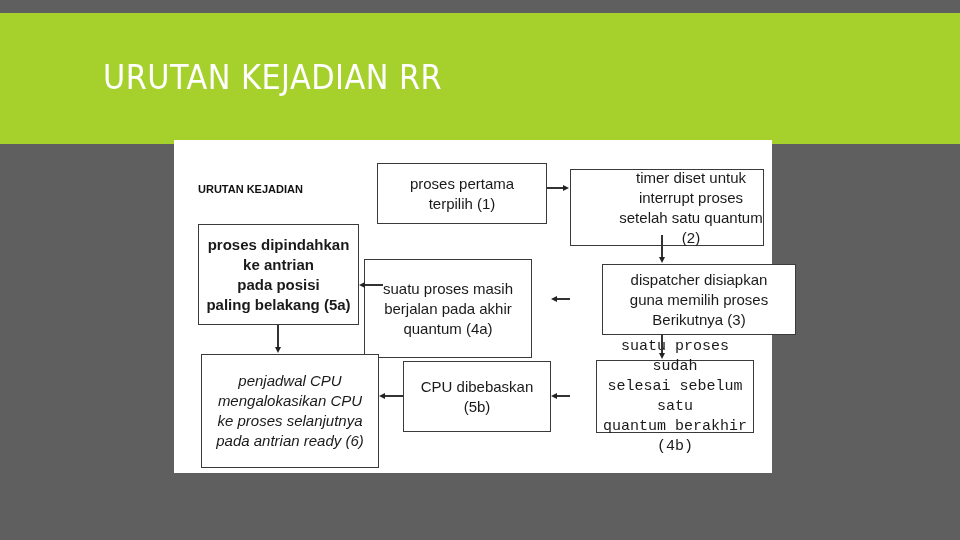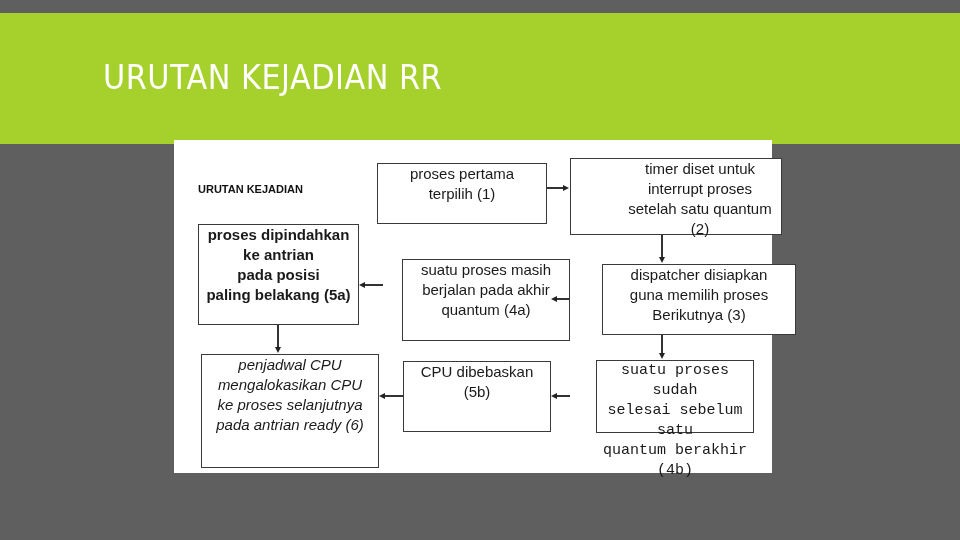--- a/index.html
+++ b/index.html
@@ -1,21 +1,21 @@
 <!DOCTYPE html>
 <html><head>
 <meta charset="utf-8">
 <style>
   html, body { margin:0; padding:0; }
   body { width:960px; height:540px; background:#5f5f5f; position:relative; overflow:hidden; font-family:"Liberation Sans", sans-serif; }
   .banner { position:absolute; left:0; top:13px; width:960px; height:131px; background:#a6d02c; }
   .slide-title { position:absolute; left:103px; top:58px; font-family:"DejaVu Sans", sans-serif; font-weight:normal; font-size:33px; letter-spacing:0.5px; color:#ffffff; white-space:nowrap; transform:scaleX(0.92); transform-origin:left top; }
   .figure { position:absolute; left:174px; top:140px; width:598px; height:333px; background:#ffffff; }
   .fig-heading { position:absolute; left:198px; top:183px; font-family:"Liberation Sans", sans-serif; font-weight:bold; font-size:11px; color:#111; white-space:nowrap; }
-  .box { position:absolute; box-sizing:border-box; border:1.5px solid #3a3a3a; background:#fff; display:flex; align-items:flex-start; justify-content:center; text-align:center; font-family:"Liberation Sans", sans-serif; font-size:15px; line-height:20px; color:#1a1a1a; }
+  .box { position:absolute; box-sizing:border-box; border:1.5px solid #3a3a3a; background:#fff; display:flex; align-items:center; justify-content:center; text-align:center; font-family:"Liberation Sans", sans-serif; font-size:15px; line-height:20px; color:#1a1a1a; }
   .box span { display:block; white-space:pre-line; }
   .line { position:absolute; background:#333; }
   .ah-r, .ah-l, .ah-d { position:absolute; width:0; height:0; }
   .ah-r { border-top:3px solid transparent; border-bottom:3px solid transparent; border-left:6px solid #222; }
   .ah-l { border-top:3px solid transparent; border-bottom:3px solid transparent; border-right:6px solid #222; }
   .ah-d { border-left:3px solid transparent; border-right:3px solid transparent; border-top:6px solid #222; }
 </style>
 </head>
 <body>
 
@@ -23,33 +23,33 @@
 <div class="slide-title">URUTAN KEJADIAN RR</div>
 
 <div class="figure"></div>
 <div class="fig-heading">URUTAN KEJADIAN</div>
 
 <div class="box" style="left:377px; top:163px; width:170px; height:61px;">
   <span>proses pertama
 terpilih (1)</span>
 </div>
 
-<div class="box" style="left:570px; top:158px; width:212px; height:77px;padding-left:48px;">
+<div class="box" style="left:570px; top:169px; width:194px; height:77px;padding-left:48px;">
   <span>timer diset untuk
 interrupt proses
 setelah satu quantum (2)</span>
 </div>
 
 <div class="box" style="left:570px; top:264px; width:194px; height:71px;margin-left:32px;">
   <span>dispatcher disiapkan
 guna memilih proses
 Berikutnya (3)</span>
 </div>
 
-<div class="box" style="left:402px; top:259px; width:168px; height:82px;">
+<div class="box" style="left:364px; top:259px; width:168px; height:99px;">
   <span>suatu proses masih
 berjalan pada akhir
 quantum (4a)</span>
 </div>
 
 <div class="box" style="left:198px; top:224px; width:161px; height:101px;font-weight:bold;">
   <span>proses dipindahkan
 ke antrian
 pada posisi
 paling belakang (5a)</span>

